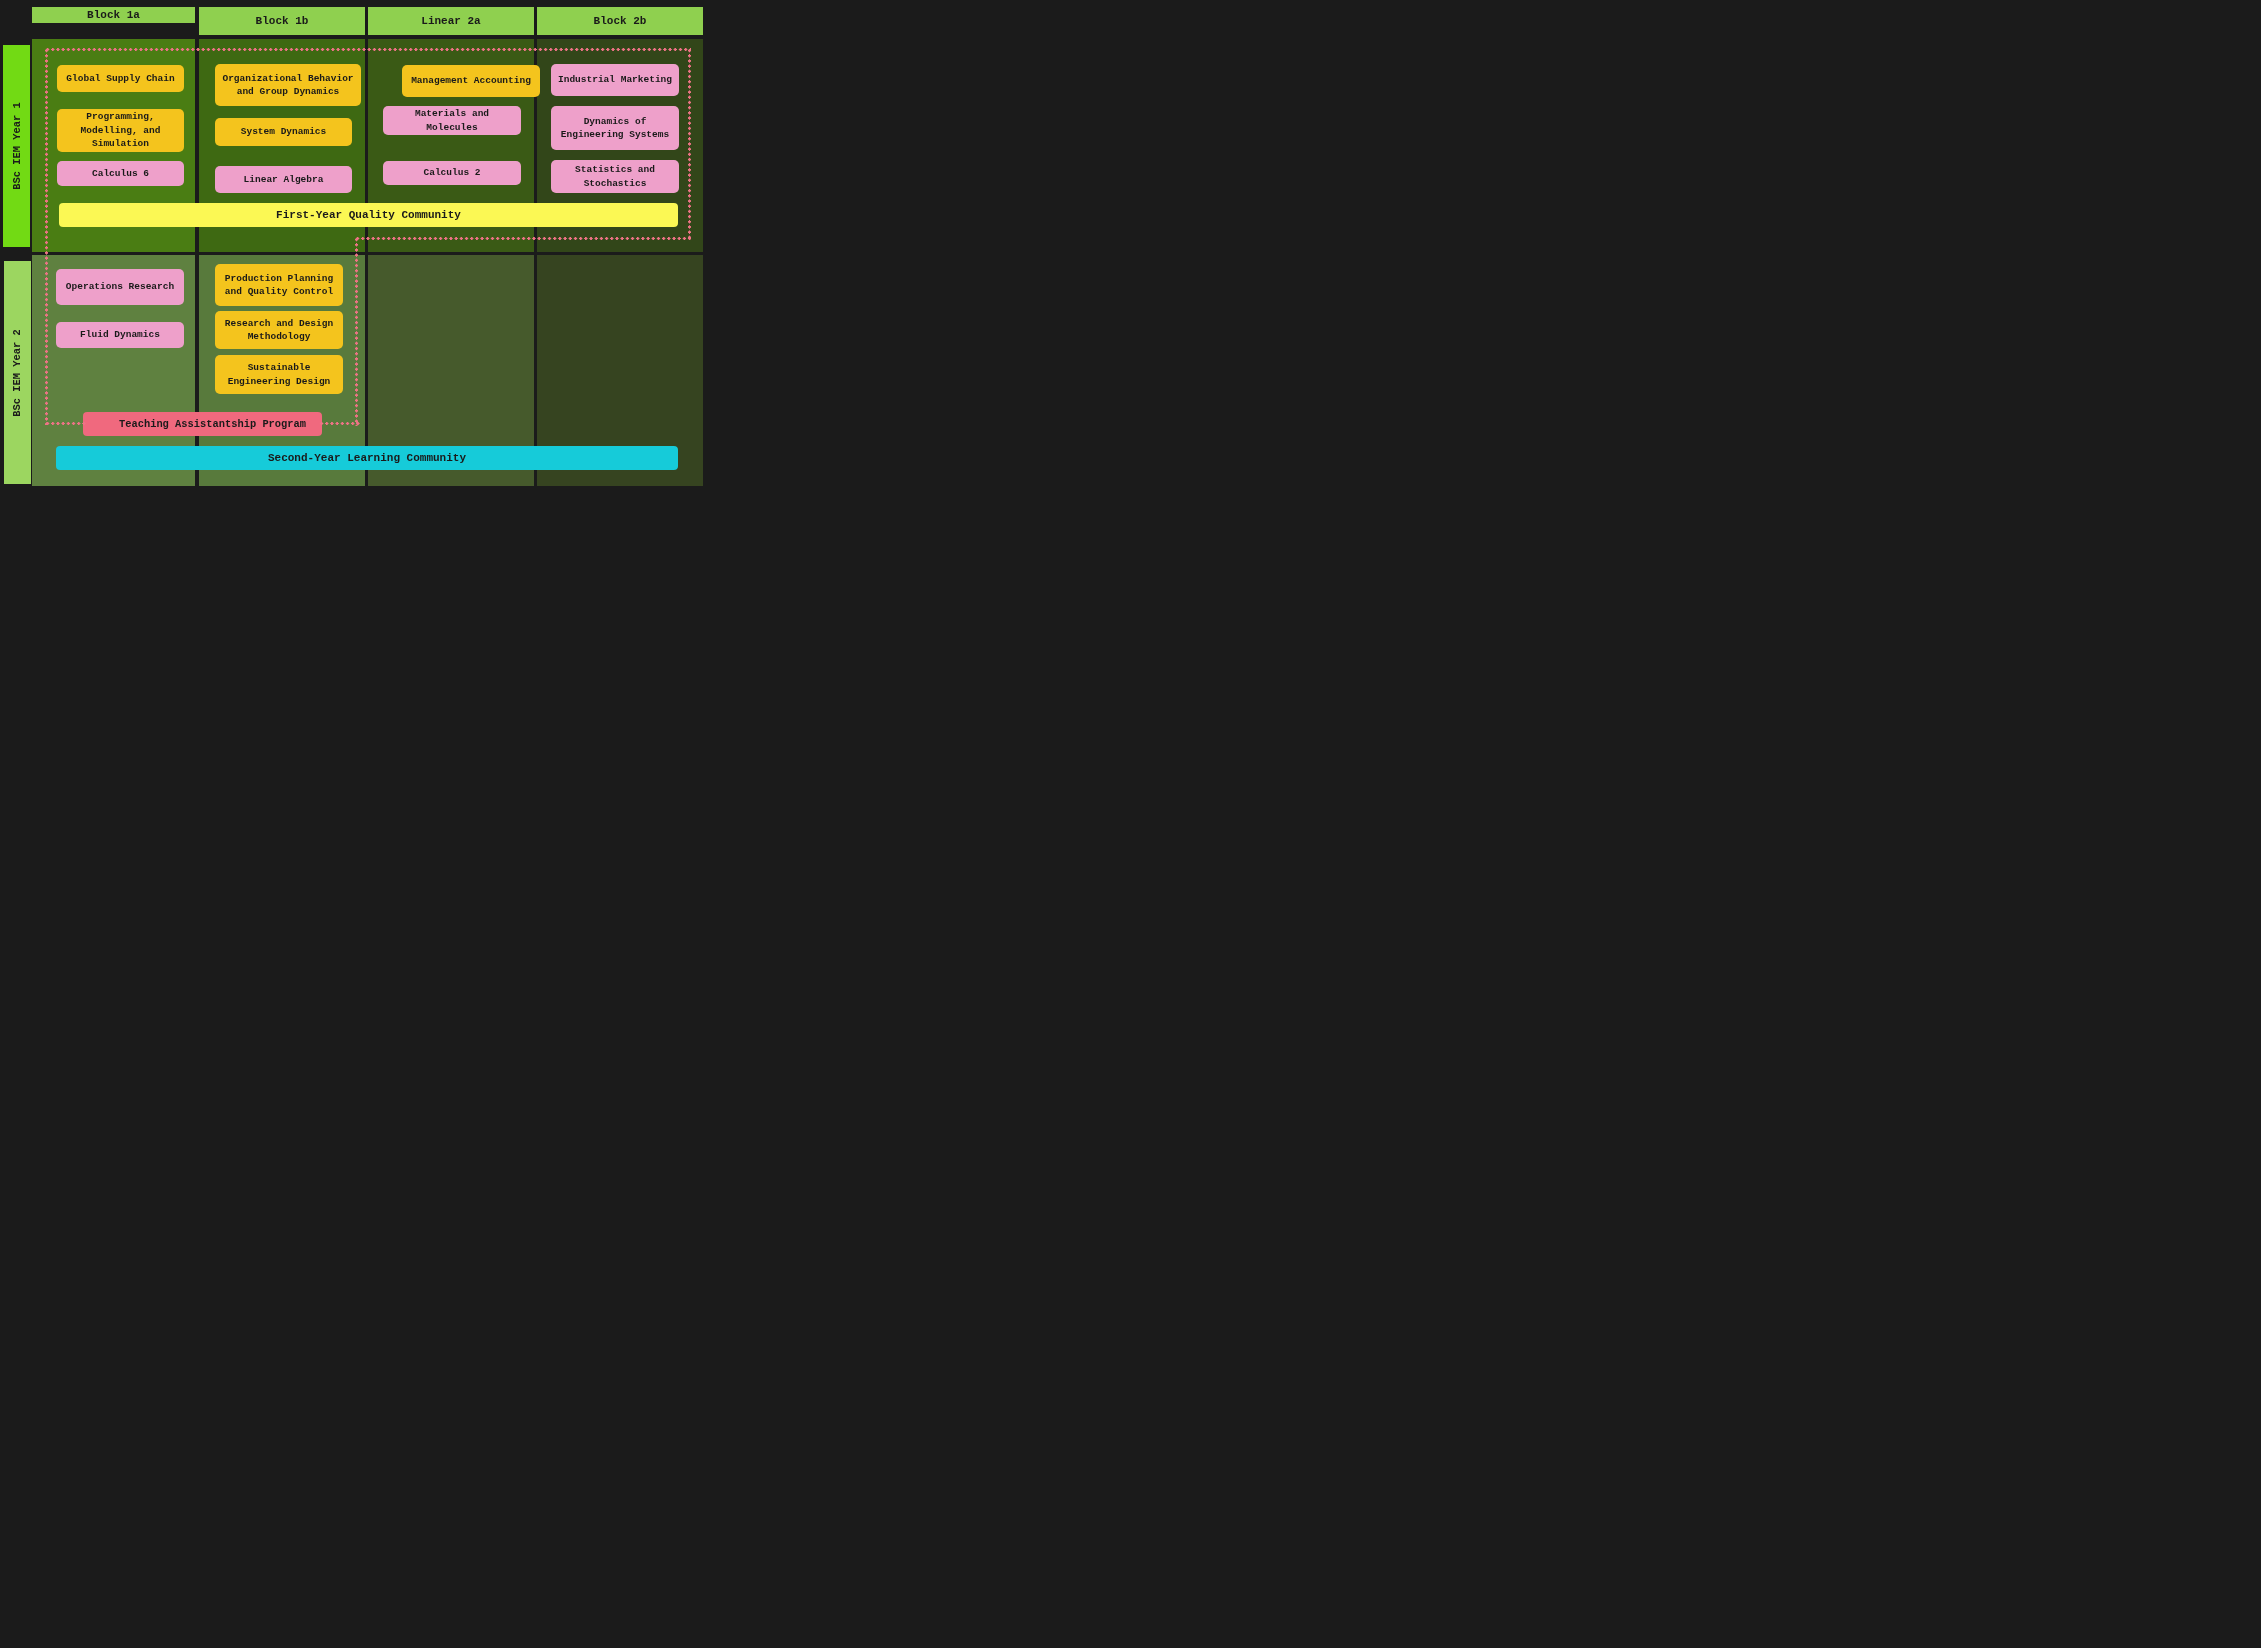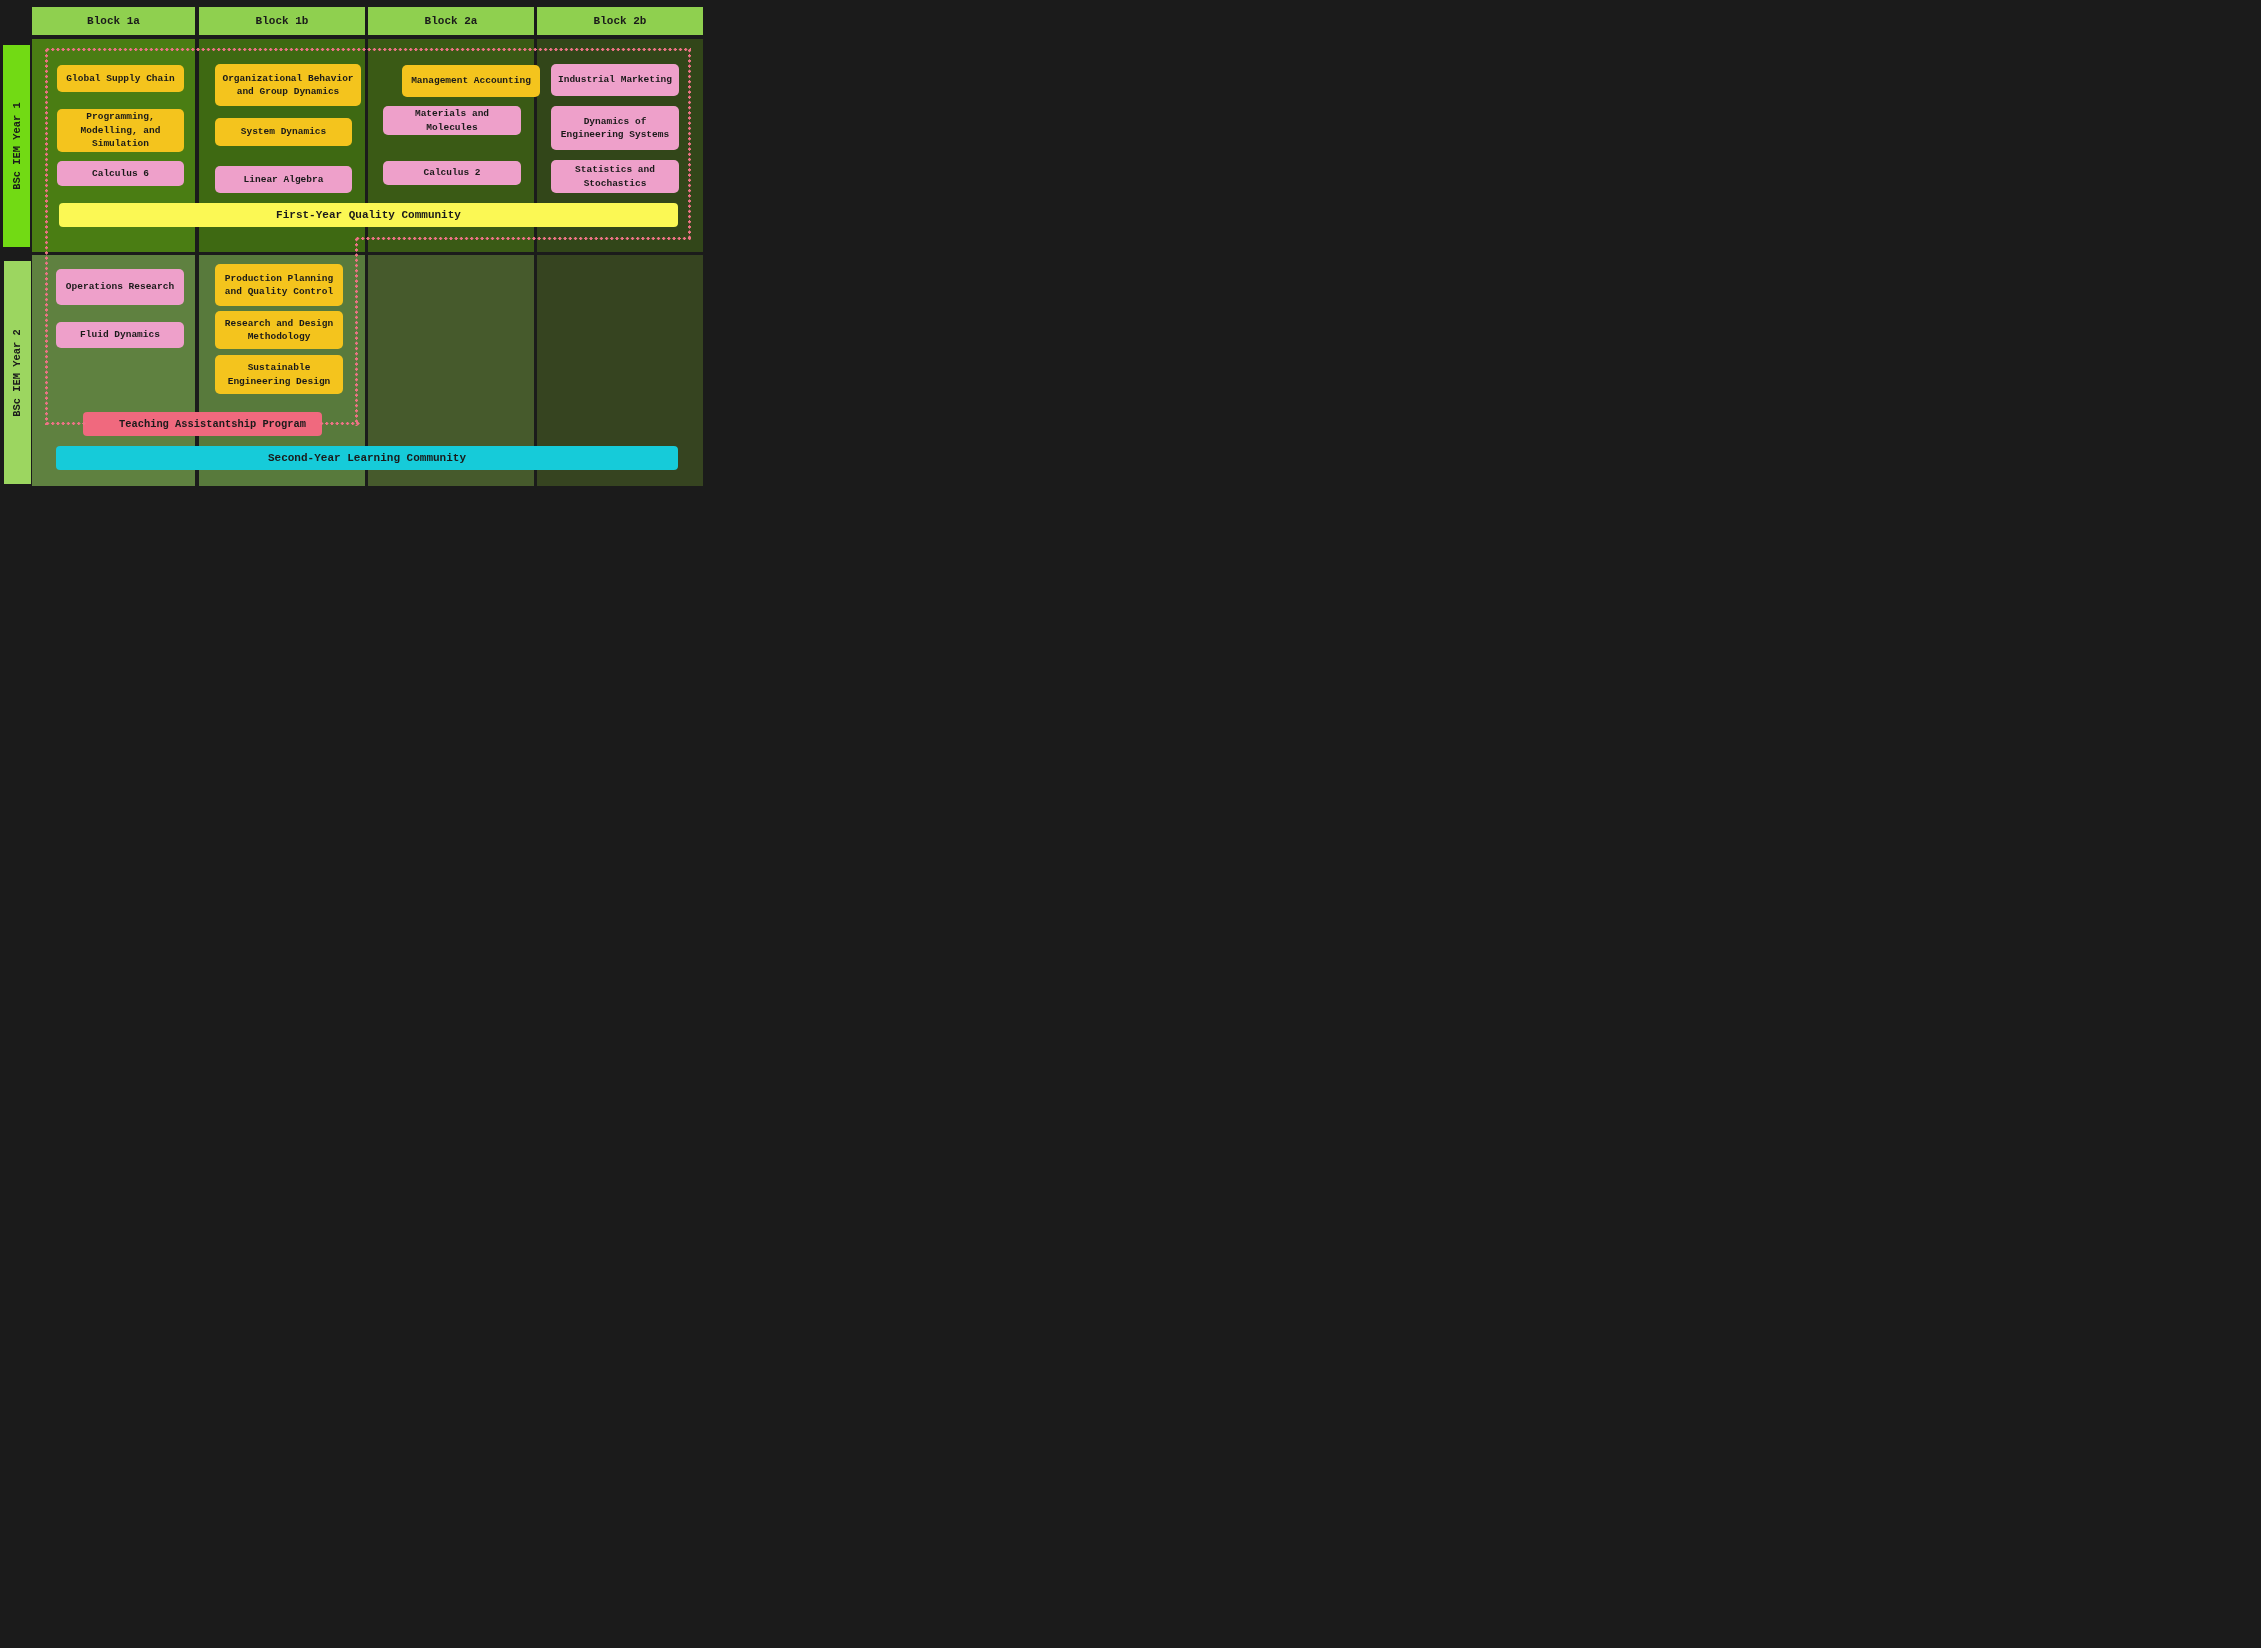--- a/index.html
+++ b/index.html
@@ -69,23 +69,23 @@
     background-size:3.2px 5.2px;
     background-repeat:repeat-y;
     background-position:center top;
   }
 </style>
 </head>
 <body>
 
 <div id="canvas">
 
-  <div class="abs header-cell" style="left:32px;top:6.8px;width:163px;height:28px;">Block 1a</div>
+  <div class="abs header-cell" style="left:32px;top:6.8px;width:163px;height:16px;">Block 1a</div>
   <div class="abs header-cell" style="left:199px;top:6.8px;width:166px;height:28px;">Block 1b</div>
-  <div class="abs header-cell" style="left:368px;top:6.8px;width:166px;height:28px;">Block 2a</div>
+  <div class="abs header-cell" style="left:368px;top:6.8px;width:166px;height:28px;">Linear 2a</div>
   <div class="abs header-cell" style="left:537px;top:6.8px;width:166px;height:28px;">Block 2b</div>
 
   <div class="abs sidebar-cell sidebar-y1" style="left:2.7px;top:45px;width:27px;height:202px;">
     <span>BSc IEM Year 1</span>
   </div>
   <div class="abs sidebar-cell sidebar-y2" style="left:3.6px;top:261px;width:27px;height:223px;">
     <span>BSc IEM Year 2</span>
   </div>
 
   <div class="abs cell-y1-b1a" style="left:32px;top:39px;width:163px;height:213px;"></div>

